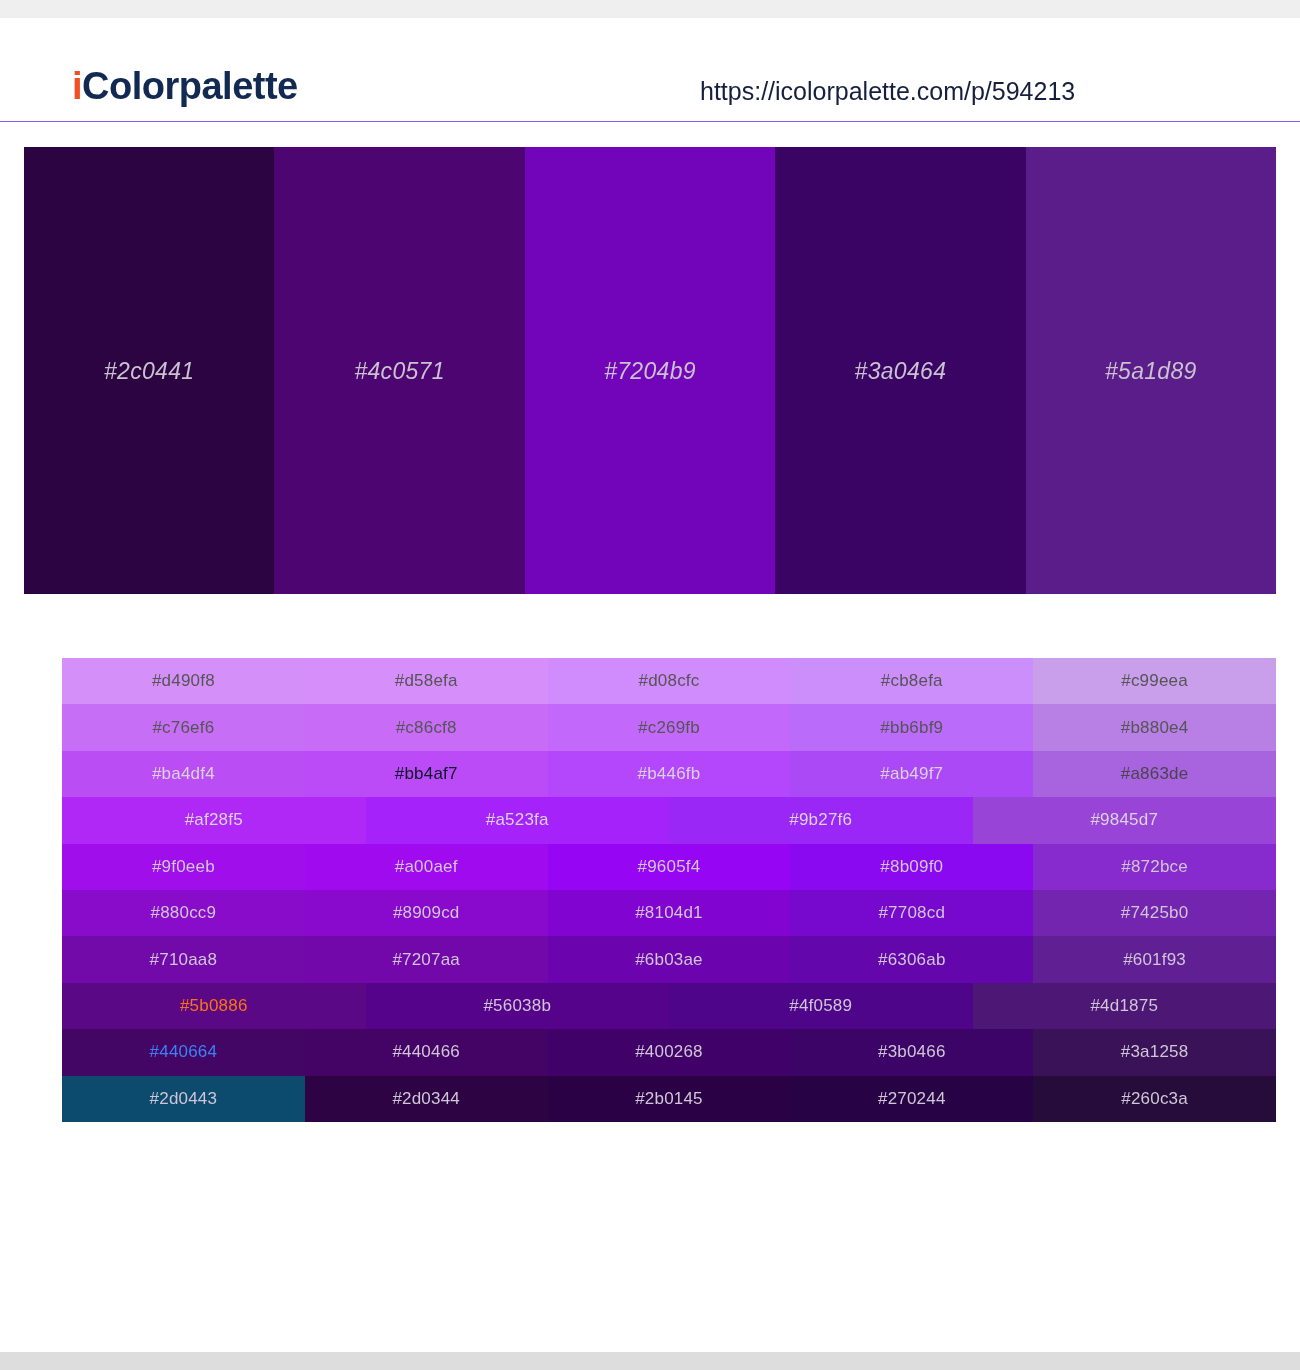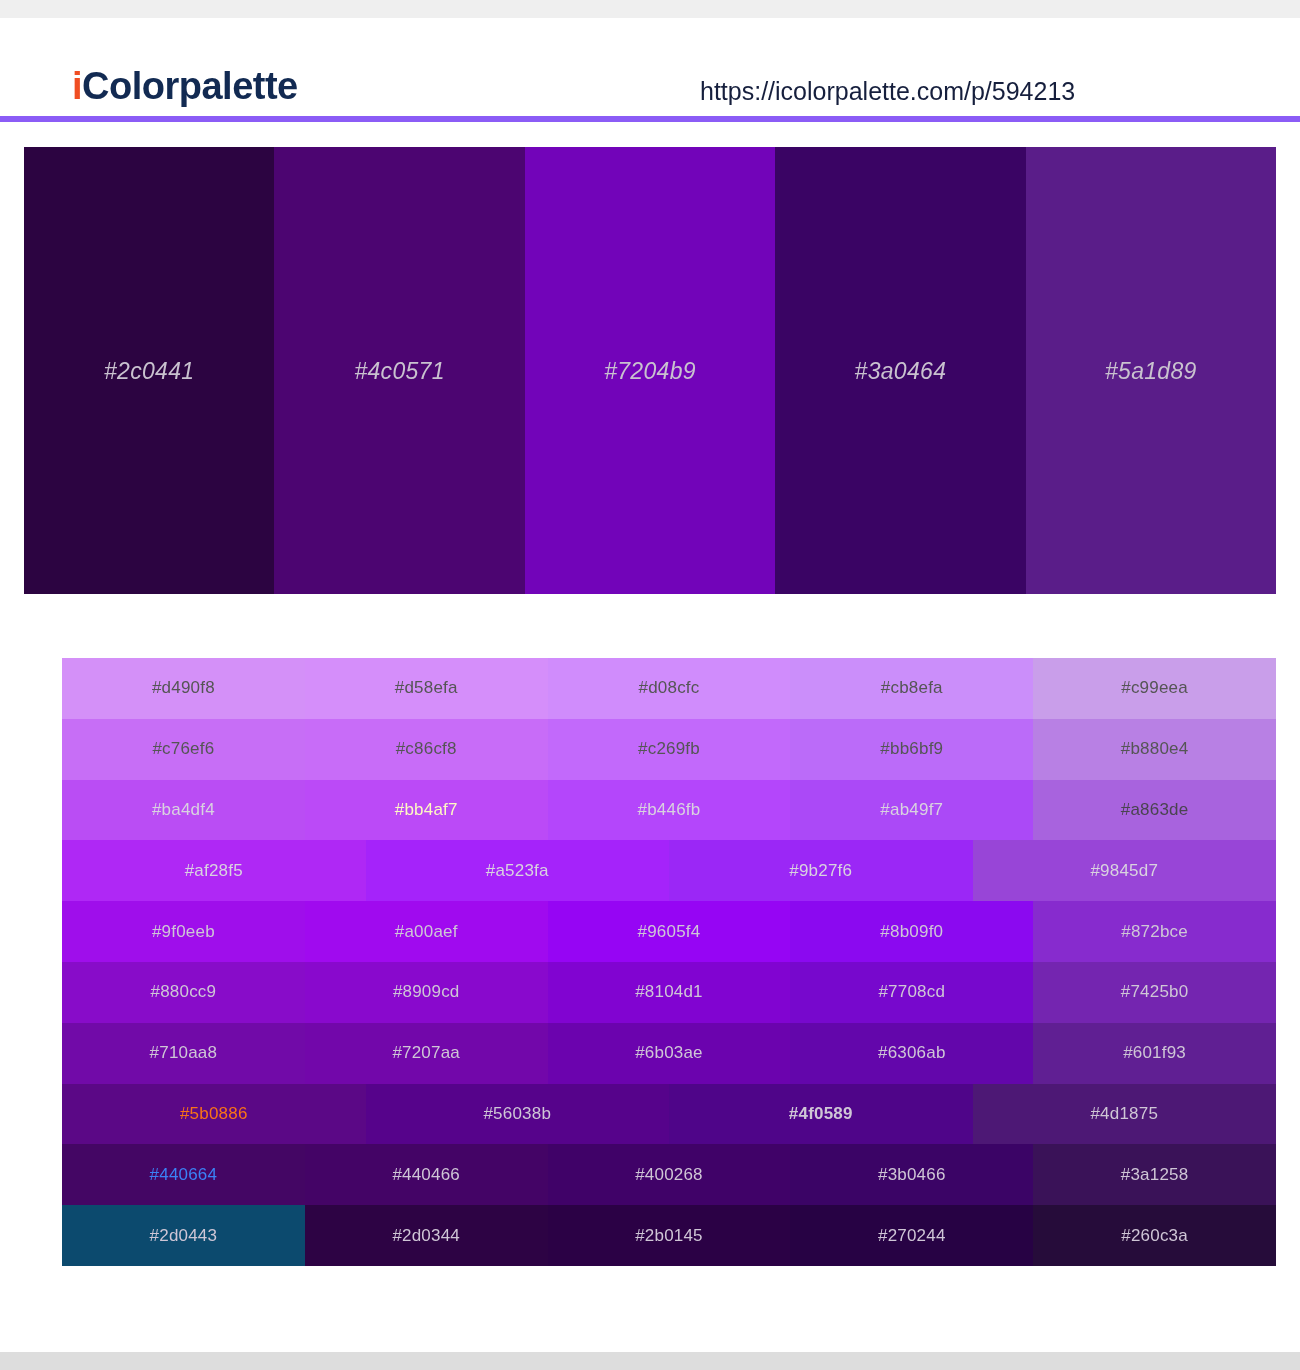--- a/index.html
+++ b/index.html
@@ -24,21 +24,21 @@
     width: 1300px; height: 18px;
     background: #efefef;
   }
 
   
   .header {
     position: absolute;
     left: 0; top: 18px;
     width: 1300px; height: 104px;
     background: #ffffff;
-    border-bottom: 6px solid #8b5cf6;
+    border-bottom: 1px solid #8b5cf6;
   }
   .logo {
     position: absolute;
     left: 72px; top: 46px;
     font-size: 38px;
     font-weight: bold;
     letter-spacing: -0.5px;
     line-height: 44px;
     white-space: nowrap;
   }
@@ -74,21 +74,21 @@
     text-align: center;
     font-size: 23px;
     color: #c9c2cf;
     letter-spacing: 0.3px;
   }
 
   
   .grid {
     position: absolute;
     left: 24px; top: 658px;
-    width: 1252px; height: 608px;
+    width: 1252px; height: 464px;
     display: flex;
     flex-direction: column;
     padding-left: 38px;
   }
   .grid-row {
     flex: 1 1 0;
     display: flex;
   }
   .grid-cell {
     flex: 1 1 0;
@@ -149,21 +149,21 @@
       </div>
       <div class="grid-row">
         <div class="grid-cell" style="background: rgb(199, 110, 246); color: rgb(85, 85, 85);">#c76ef6</div>
         <div class="grid-cell" style="background: rgb(200, 108, 248); color: rgb(85, 85, 85);">#c86cf8</div>
         <div class="grid-cell" style="background: rgb(194, 105, 251); color: rgb(85, 85, 85);">#c269fb</div>
         <div class="grid-cell" style="background: rgb(187, 107, 249); color: rgb(85, 85, 85);">#bb6bf9</div>
         <div class="grid-cell" style="background: rgb(184, 128, 228); color: rgb(85, 85, 85);">#b880e4</div>
       </div>
       <div class="grid-row">
         <div class="grid-cell" style="background: rgb(186, 77, 244); color: rgb(217, 210, 223);">#ba4df4</div>
-        <div class="grid-cell" style="background: rgb(187, 74, 247); color: #fef9c3; text-align: center;">#bb4af7</div>
+        <div class="grid-cell" style="background: rgb(187, 74, 247); color: #0f172a; text-align: center;">#bb4af7</div>
         <div class="grid-cell" style="background: rgb(180, 70, 251); color: rgb(217, 210, 223);">#b446fb</div>
         <div class="grid-cell" style="background: rgb(171, 73, 247); color: rgb(217, 210, 223);">#ab49f7</div>
         <div class="grid-cell" style="background: rgb(168, 99, 222); color: rgb(74, 68, 80);">#a863de</div>
       </div>
       <div class="grid-row">
         <div class="grid-cell" style="background: rgb(175, 40, 245); color: rgb(217, 210, 223);">#af28f5</div>
         <div class="grid-cell" style="background: rgb(165, 35, 250); color: rgb(217, 210, 223);">#a523fa</div>
         <div class="grid-cell" style="background: rgb(155, 39, 246); color: rgb(217, 210, 223);">#9b27f6</div>
         <div class="grid-cell" style="background: rgb(152, 69, 215); color: rgb(217, 210, 223);">#9845d7</div>
       </div>
@@ -184,21 +184,21 @@
       <div class="grid-row">
         <div class="grid-cell" style="background: rgb(113, 10, 168); color: rgb(207, 198, 214);">#710aa8</div>
         <div class="grid-cell" style="background: rgb(114, 7, 170); color: rgb(207, 198, 214);">#7207aa</div>
         <div class="grid-cell" style="background: rgb(107, 3, 174); color: rgb(207, 198, 214);">#6b03ae</div>
         <div class="grid-cell" style="background: rgb(99, 6, 171); color: rgb(207, 198, 214);">#6306ab</div>
         <div class="grid-cell" style="background: rgb(96, 31, 147); color: rgb(207, 198, 214);">#601f93</div>
       </div>
       <div class="grid-row">
         <div class="grid-cell" style="background: rgb(91, 8, 134); color: #f97316;">#5b0886</div>
         <div class="grid-cell" style="background: rgb(86, 3, 139); color: rgb(207, 198, 214);">#56038b</div>
-        <div class="grid-cell" style="background: rgb(79, 5, 137); color: rgb(207, 198, 214); font-weight: bold;">#4f0589</div>
+        <div class="grid-cell" style="background: rgb(79, 5, 137); color: rgb(207, 198, 214);">#4f0589</div>
         <div class="grid-cell" style="background: rgb(77, 24, 117); color: rgb(207, 198, 214);">#4d1875</div>
       </div>
       <div class="grid-row">
         <div class="grid-cell" style="background: rgb(68, 6, 100); color: #3b82f6;">#440664</div>
         <div class="grid-cell" style="background: rgb(68, 4, 102); color: rgb(207, 198, 214);">#440466</div>
         <div class="grid-cell" style="background: rgb(64, 2, 104); color: rgb(207, 198, 214);">#400268</div>
         <div class="grid-cell" style="background: rgb(59, 4, 102); color: rgb(207, 198, 214);">#3b0466</div>
         <div class="grid-cell" style="background: rgb(58, 18, 88); color: rgb(207, 198, 214);">#3a1258</div>
       </div>
       <div class="grid-row">

